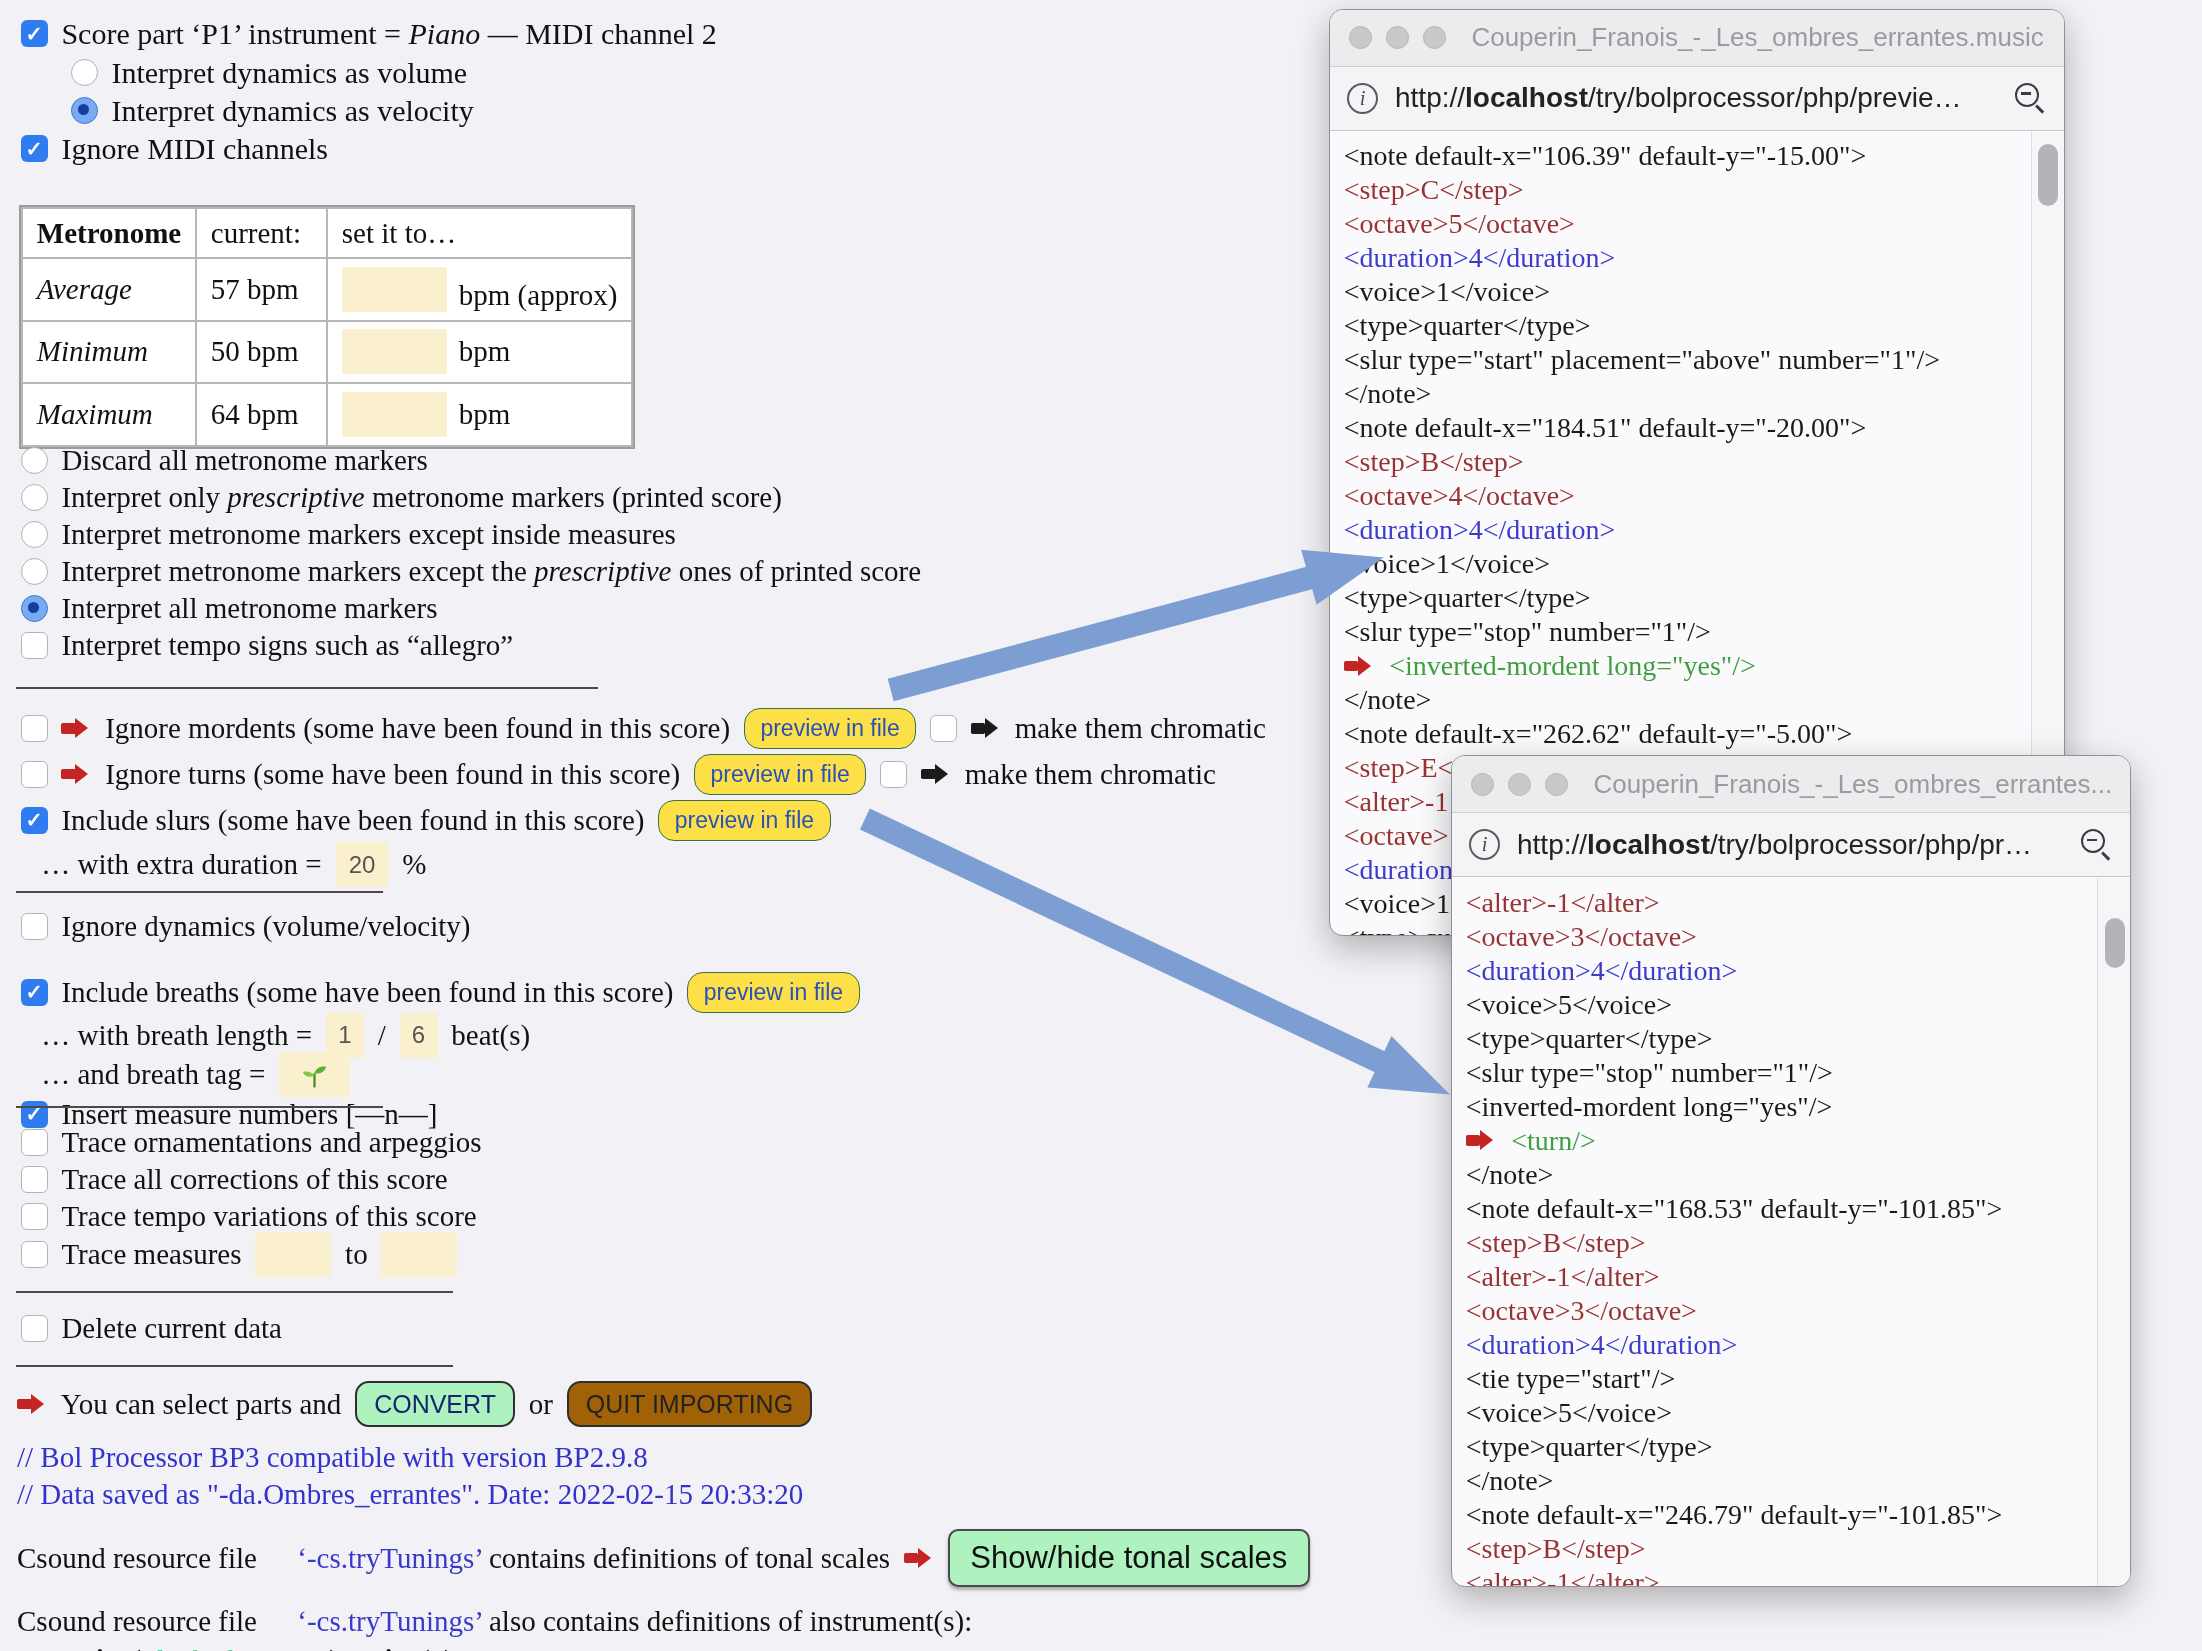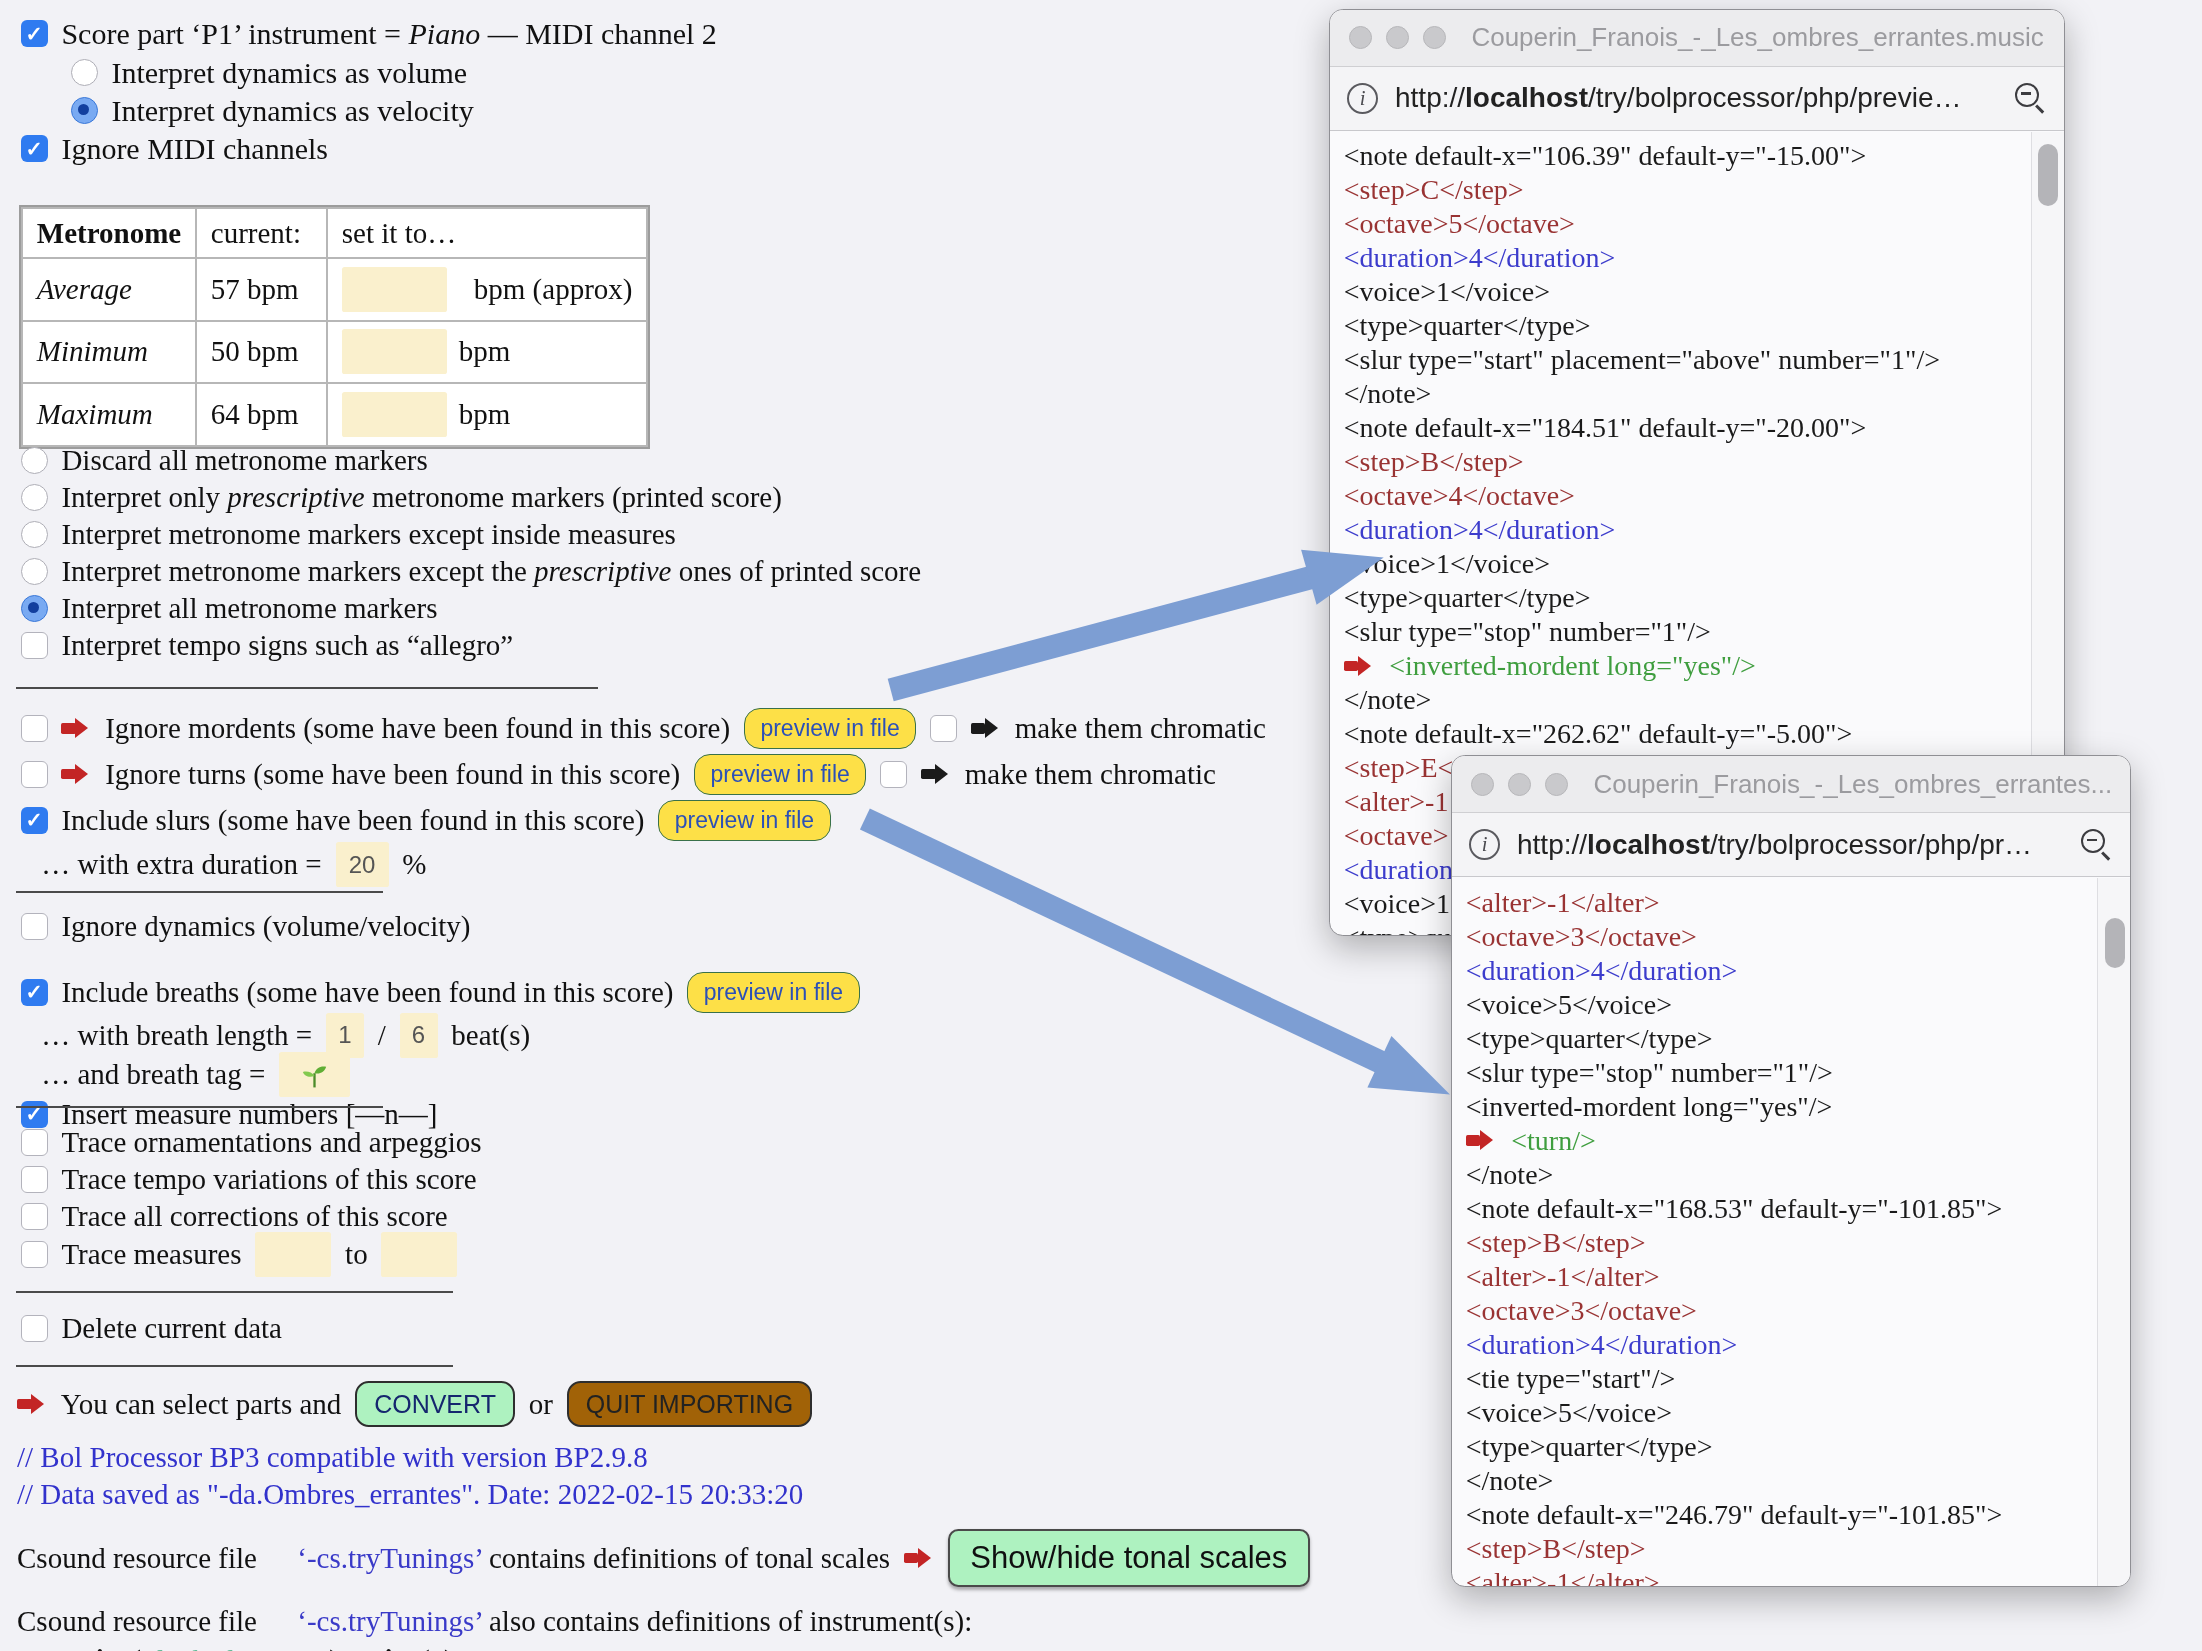--- a/index.html
+++ b/index.html
@@ -119,21 +119,21 @@
   <tbody>
       <tr>
     <th class="c1">Metronome</th>
     <th class="c2" style="font-weight:normal;">current:</th>
     <th class="c3" style="font-weight:normal;">set it to…</th>
   </tr>
   <tr>
     <td class="c1 it">Average</td>
     <td class="c2">57 bpm</td>
     <td class="c3">
-          <div class="row" style="gap:27px;">
+          <div class="row" style="gap:12px;align-items:flex-end;">
             <span class="inp" style="width:105px;"></span>
             <span>bpm (approx)</span>
           </div>
         </td>
   </tr>
   <tr>
     <td class="c1 it">Minimum</td>
     <td class="c2">50 bpm</td>
     <td class="c3">
           <div class="row" style="gap:12px;">
@@ -252,25 +252,25 @@
 
 <div class="hr abs" style="left:15.5px;top:1106px;width:367px;"></div>
 
 <div class="abs" style="left:20.6px;top:1124px;">
   <div class="row" style="height:37px;">
     <span class="cb off"></span>
     <span>Trace ornamentations and arpeggios</span>
   </div>
   <div class="row" style="height:37px;">
     <span class="cb off"></span>
+    <span>Trace all corrections of this score</span>
+  </div>
+  <div class="row" style="height:37px;">
+    <span class="cb off"></span>
     <span>Trace tempo variations of this score</span>
-  </div>
-  <div class="row" style="height:37px;">
-    <span class="cb off"></span>
-    <span>Trace all corrections of this score</span>
   </div>
   <div class="row" style="height:39px;">
     <span class="cb off"></span>
     <span>Trace measures</span>
     <span class="inp" style="width:76px;"></span>
     <span>to</span>
     <span class="inp" style="width:76px;"></span>
   </div>
 </div>
 

